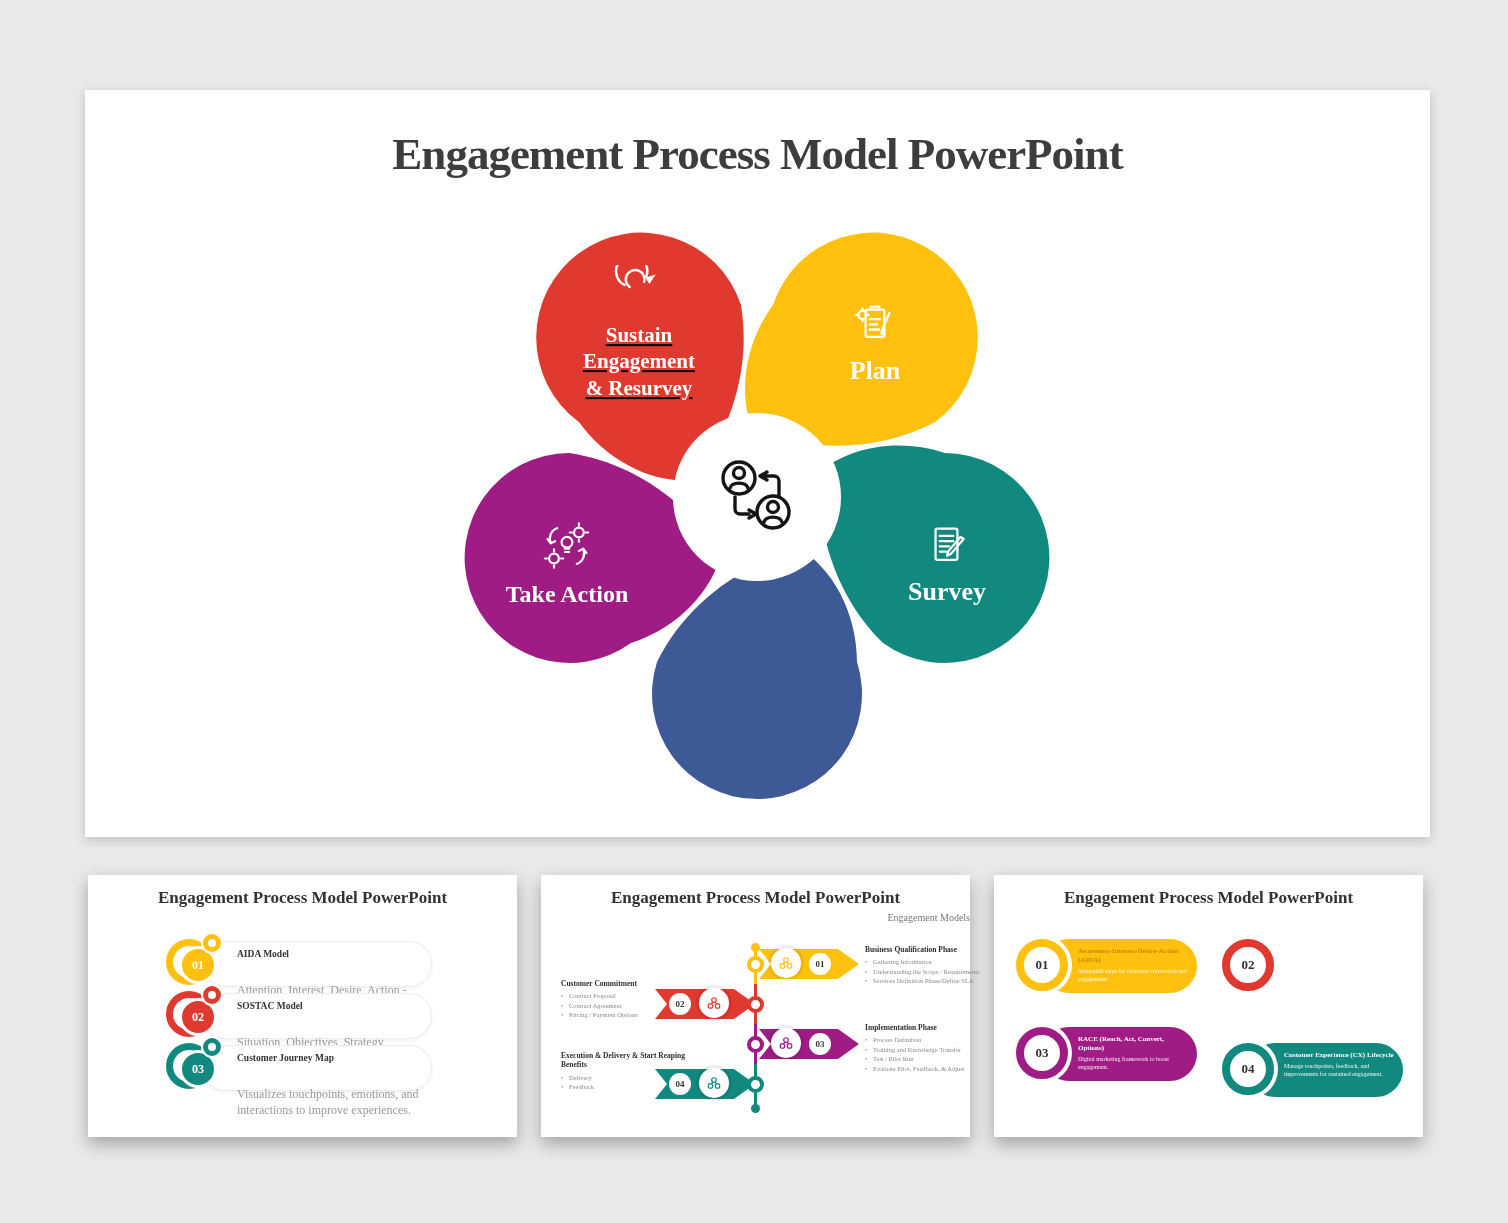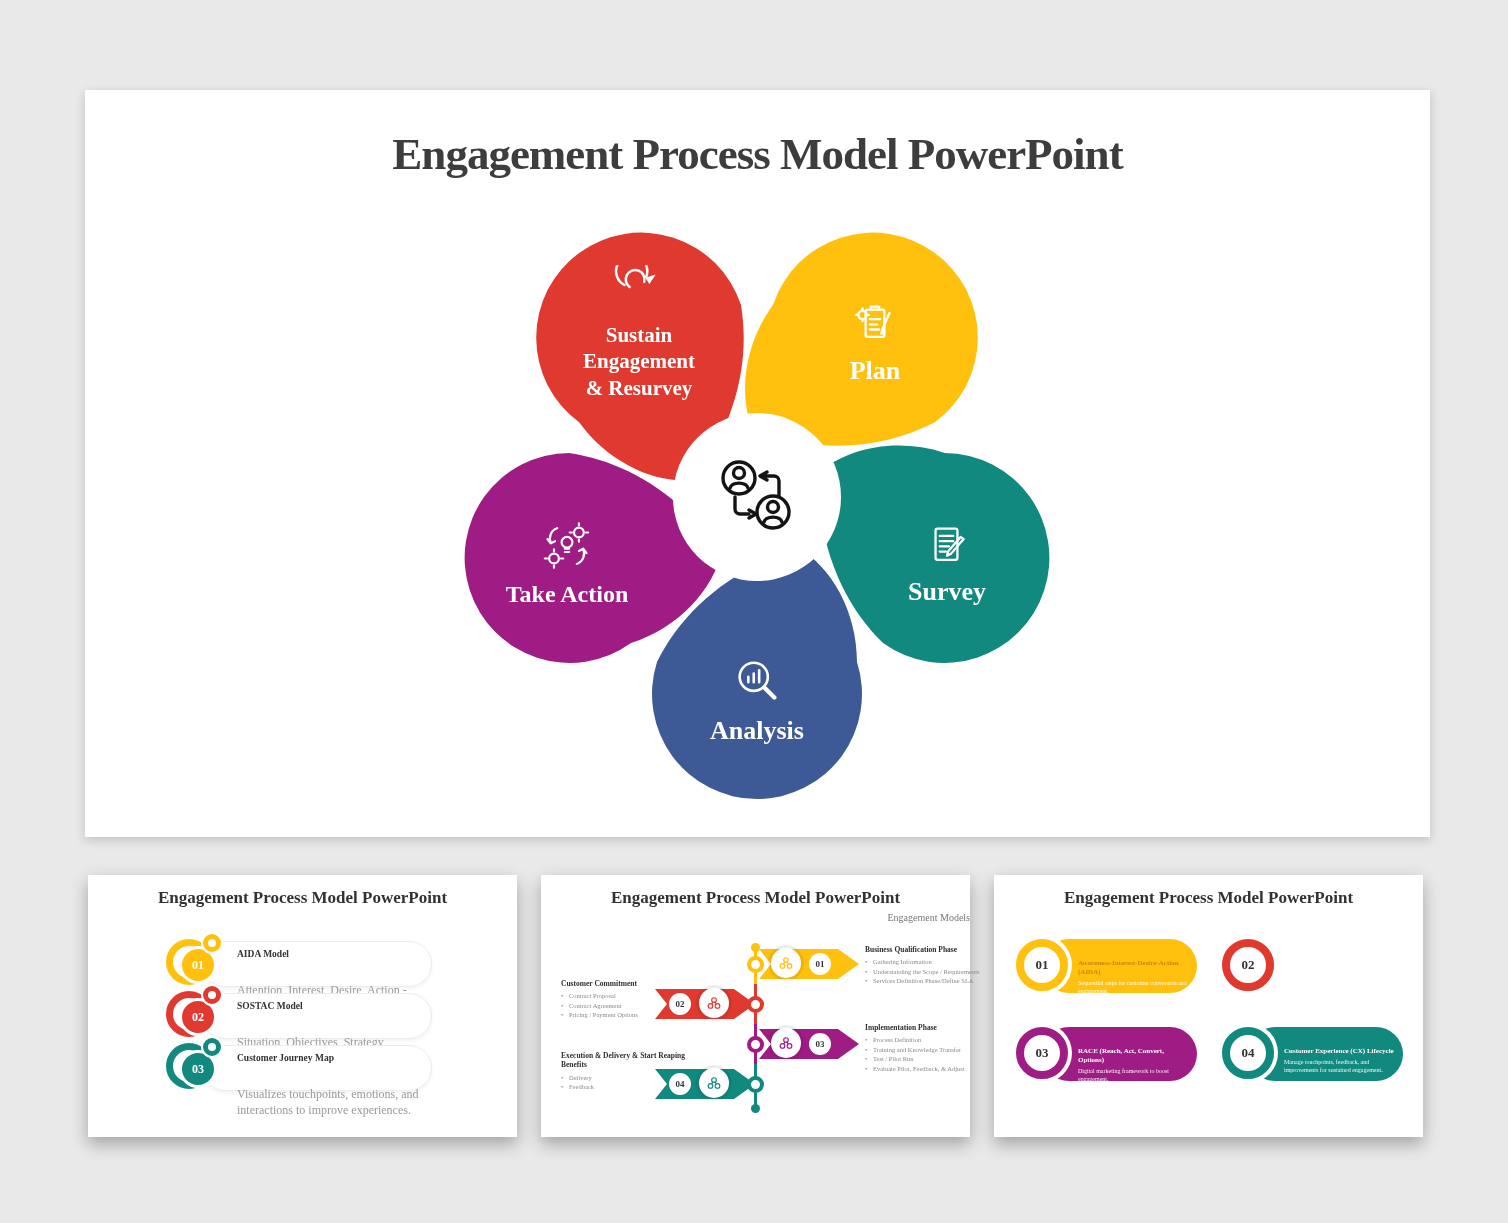--- a/index.html
+++ b/index.html
@@ -68,21 +68,21 @@
   .t2-block li::before{content:"•";position:absolute;left:0;top:0;}
   
   .t3-item{position:absolute;width:182px;height:56px;}
   .t3-ring{
     position:absolute;left:0;top:0;width:36px;height:36px;border-radius:50%;border:8px solid;
     background:#fff;z-index:2;box-shadow:0 0 0 4px #fff;
     display:flex;align-items:center;justify-content:center;font-size:13px;font-weight:bold;color:#333;
   }
   .t3-pill{
     position:absolute;left:26px;top:0;width:155px;height:54px;border-radius:27px;
-    padding:20px 8px 0 36px;box-sizing:border-box;z-index:1;
+    padding:8px 8px 0 36px;box-sizing:border-box;z-index:1;
   }
   .t3-heading{font-size:7px;font-weight:bold;color:#fff;line-height:1.3;margin-bottom:2px;}
   .t3-heading.gold{color:#c8860b;}
   .t3-desc{font-size:6px;color:rgba(255,255,255,.93);line-height:1.35;}
   
   .bg-yellow{background:#FFC10E;} .bg-red{background:#E03A30;} .bg-teal{background:#12897E;}  .bg-purple{background:#9E1C84;}
   .bd-yellow{border-color:#FFC10E;} .bd-red{border-color:#E03A30;} .bd-teal{border-color:#12897E;}
   .bd-purple{border-color:#9E1C84;}
   .tx-yellow{color:#FFC10E;} .tx-red{color:#E03A30;} .tx-teal{color:#12897E;} .tx-purple{color:#9E1C84;}
   svg{display:block;}
@@ -100,21 +100,21 @@
       </defs>
       <use href="#petal" transform="rotate(324)" fill="#E03A30"></use>
       <use href="#petal" transform="rotate(36)" fill="#FFC10E"></use>
       <use href="#petal" transform="rotate(108)" fill="#12897E"></use>
       <use href="#petal" transform="rotate(180)" fill="#3E5A96"></use>
       <use href="#petal" transform="rotate(252)" fill="#9E1C84"></use>
       <circle r="84" fill="#ffffff"></circle>
     </svg>
   </div>
 
-  <div class="petal-content" style="left:554px;top:243px;">
+  <div class="petal-content" style="left:554px;top:243px;text-decoration:underline;">
     <svg width="50" height="50" viewBox="0 0 48 48" fill="none" stroke="#fff" stroke-width="2.4" stroke-linecap="round" stroke-linejoin="round">
       <path d="M31 11 A15 15 0 1 0 10 19"></path>
       <path d="M30 12 L40 9 L34 18 Z" fill="#fff" stroke="none"></path>
       <path d="M29 16 A9 9 0 1 0 15 21"></path>
     </svg>
     <div class="petal-label small">Sustain Engagement &amp; Resurvey</div>
   </div>
 
   <div class="petal-content" style="left:790px;top:253px;align-items:center;">
     <svg width="50" height="50" viewBox="0 0 48 48" fill="none" stroke="#fff" stroke-width="2.2" stroke-linecap="round" stroke-linejoin="round">
@@ -130,28 +130,20 @@
 
   <div class="petal-content" style="left:862px;top:474px;text-align:right;">
     <svg width="50" height="50" viewBox="0 0 48 48" fill="none" stroke="#fff" stroke-width="2.2" stroke-linecap="round" stroke-linejoin="round">
       <rect x="13" y="9" width="21" height="30" rx="2"></rect>
       <path d="M17 16 h13 M17 21 h13 M17 26 h9 M17 31 h6"></path>
       <path d="M28 33 L40 19 l-3 -2 -12 14 -1 4 z" fill="none"></path>
     </svg>
     <div class="petal-label">Survey</div>
   </div>
 
-  <div class="petal-content" style="left:672px;top:612px;">
-    <svg width="52" height="52" viewBox="0 0 48 48" fill="none" stroke="#fff" stroke-width="2.4" stroke-linecap="round" stroke-linejoin="round">
-      <circle cx="21" cy="19" r="13"></circle>
-      <path d="M16 24 v-5 M21 24 v-8 M26 24 v-11"></path>
-      <path d="M31 29 L40 38" stroke-width="4"></path>
-    </svg>
-    <div class="petal-label">Analysis</div>
-  </div>
 
   <div class="petal-content" style="left:482px;top:474px;">
     <svg width="52" height="52" viewBox="0 0 48 48" fill="none" stroke="#fff" stroke-width="2" stroke-linecap="round" stroke-linejoin="round">
       <circle cx="35" cy="12" r="4.5"></circle>
       <path d="M35 5.5 v-2 M35 18.5 v2 M28.5 12 h-2 M41.5 12 h2"></path>
       <circle cx="12" cy="36" r="4.5"></circle>
       <path d="M12 29.5 v-2 M12 42.5 v2 M5.5 36 h-2 M18.5 36 h2"></path>
       <circle cx="24" cy="21" r="5"></circle>
       <path d="M22 27 h4 M22 30 h4"></path>
       <path d="M15 8 C9 10 7 16 9 22 M9 22 l-3 -4 M9 22 l4 -2"></path>
@@ -332,20 +324,20 @@
   </div>
 
   <div class="t3-item" style="left:22px;top:152px;">
     <div class="t3-pill bg-purple">
       <div class="t3-heading">RACE (Reach, Act, Convert, Options)</div>
       <div class="t3-desc">Digital marketing framework to boost engagement.</div>
     </div>
     <div class="t3-ring bd-purple">03</div>
   </div>
 
-  <div class="t3-item" style="left:228px;top:152px;">
+  <div class="t3-item" style="left:228px;top:168px;">
     <div class="t3-pill bg-teal">
       <div class="t3-heading">Customer Experience (CX) Lifecycle</div>
       <div class="t3-desc">Manage touchpoints, feedback, and improvements for sustained engagement.</div>
     </div>
     <div class="t3-ring bd-teal">04</div>
   </div>
 </div>
 
 </body></html>

